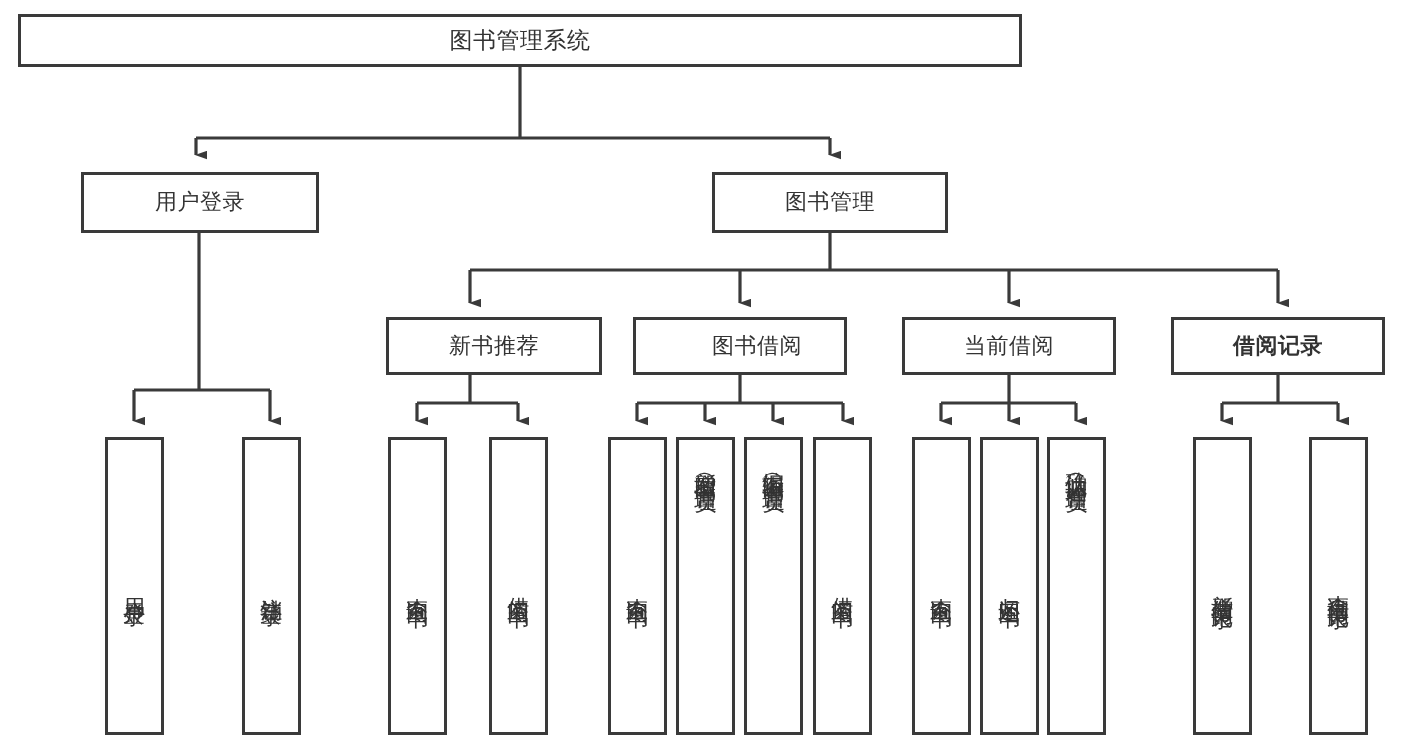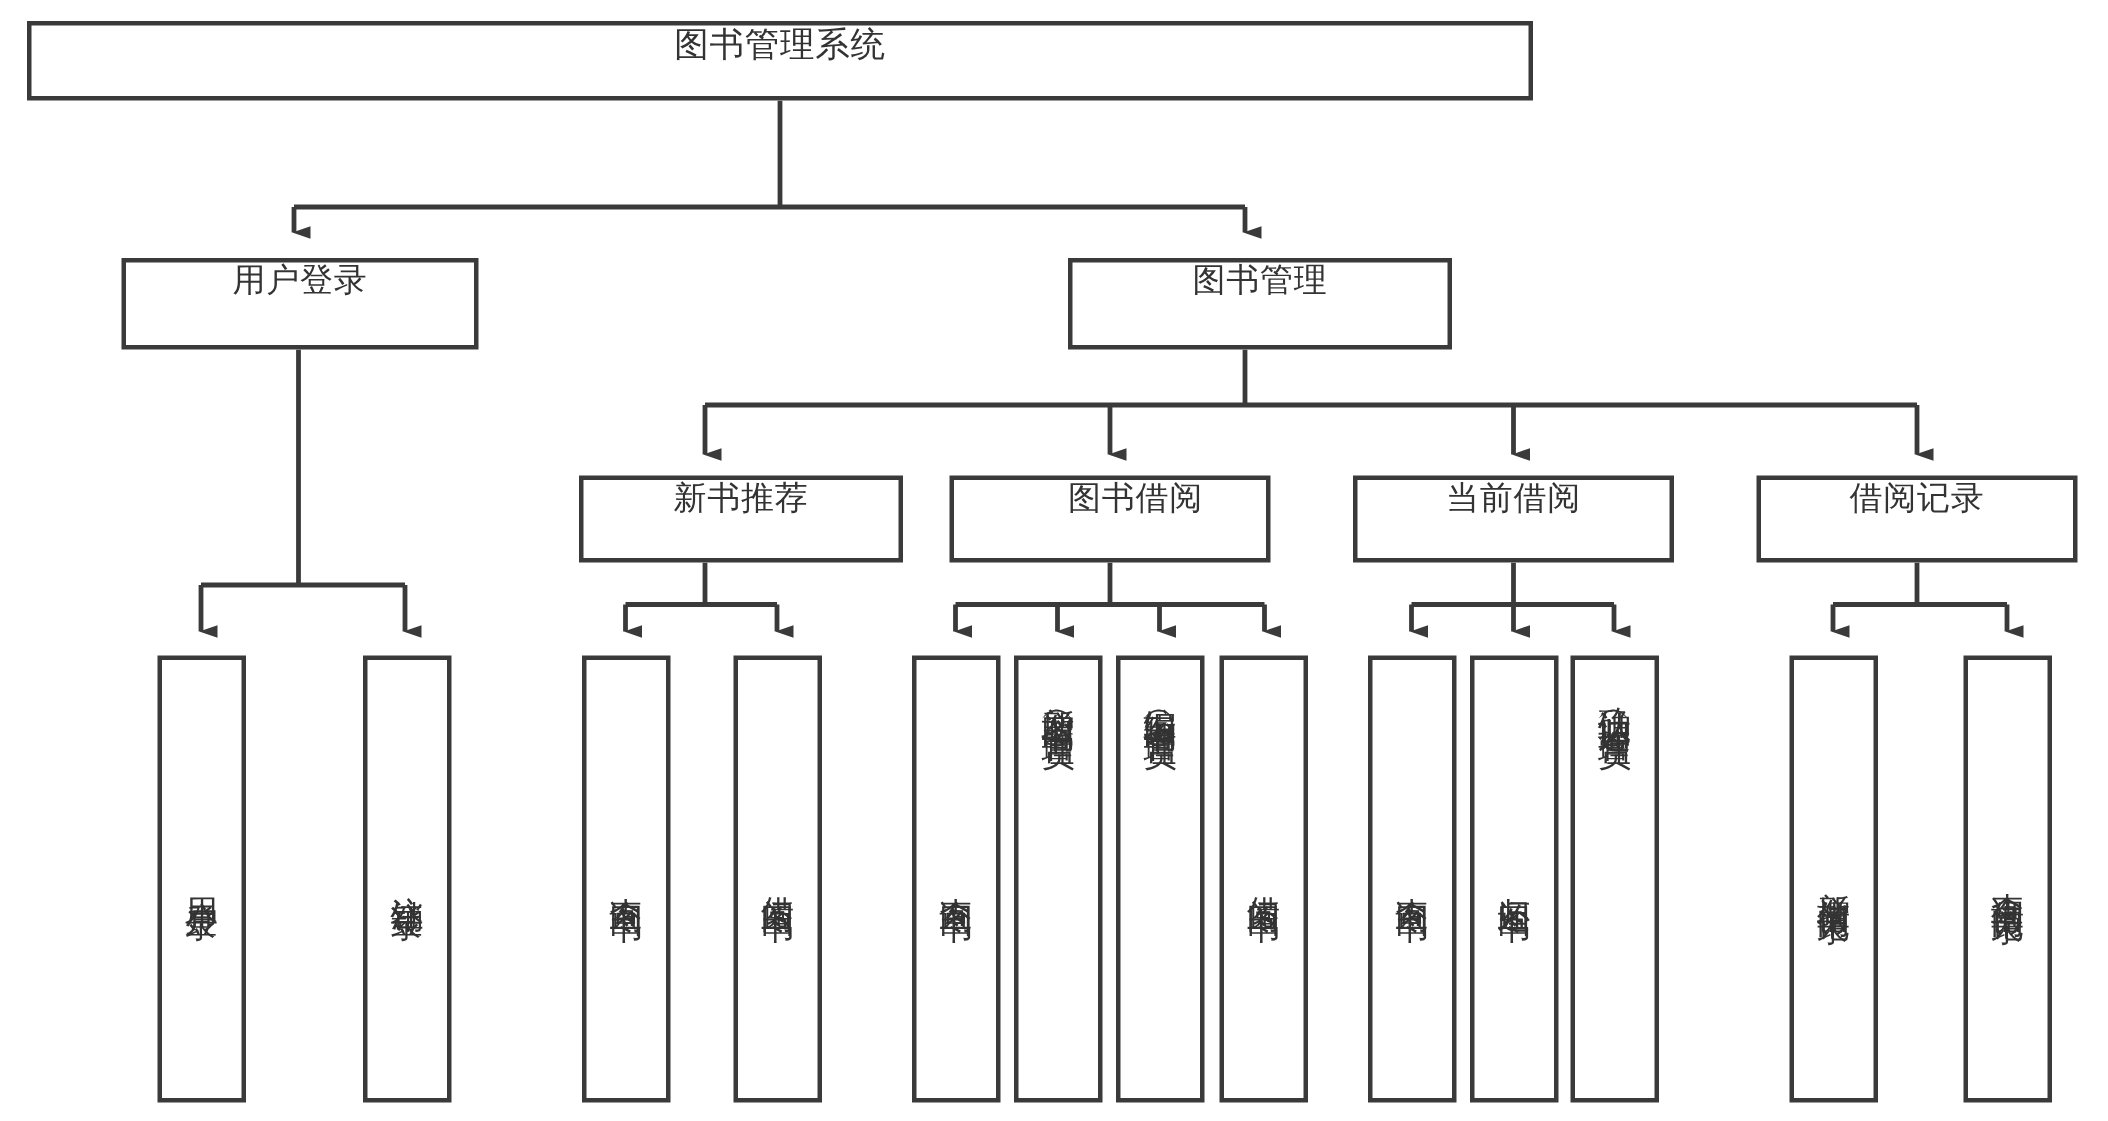--- a/index.html
+++ b/index.html
@@ -23,20 +23,21 @@
     top: 0;
     width: 1405px;
     height: 747px;
   }
   .node-box {
     position: absolute;
     box-sizing: border-box;
     border: 3px solid #3a3a3a;
     background: #ffffff;
     display: flex;
+    align-items: center;
     justify-content: center;
     color: #333333;
   }
   .node-label-h {
     font-size: 22px;
     line-height: 1.1;
     letter-spacing: 0.5px;
     color: #333333;
     white-space: nowrap;
   }
@@ -127,37 +128,37 @@
   </svg>
 
   <div class="node-box root" style="left:18px; top:14px; width:1004px; height:53px;">
     <span class="node-label-h">图书管理系统</span>
   </div>
 
   <div class="node-box" style="left:81px; top:172px; width:238px; height:61px;">
     <span class="node-label-h">用户登录</span>
   </div>
 
-  <div class="node-box" style="left:712px; top:172px; width:256px; height:61px;">
+  <div class="node-box" style="left:712px; top:172px; width:236px; height:61px;">
     <span class="node-label-h">图书管理</span>
   </div>
 
   <div class="node-box" style="left:362px; top:317px; width:216px; height:58px;margin-left:24px;">
     <span class="node-label-h">新书推荐</span>
   </div>
 
   <div class="node-box" style="left:633px; top:317px; width:214px; height:58px;padding-left:34px;">
     <span class="node-label-h">图书借阅</span>
   </div>
 
   <div class="node-box" style="left:902px; top:317px; width:214px; height:58px;">
     <span class="node-label-h">当前借阅</span>
   </div>
 
-  <div class="node-box" style="left:1171px; top:317px; width:214px; height:58px;">
+  <div class="node-box" style="left:1171px; top:317px; width:214px; height:58px;font-weight:bold;">
     <span class="node-label-h">借阅记录</span>
   </div>
 
   <div class="node-box leaf centered" style="left:105px; top:437px; width:59px; height:298px;">
     <span class="node-label-v">用户登录</span>
   </div>
 
   <div class="node-box leaf centered" style="left:242px; top:437px; width:59px; height:298px;">
     <span class="node-label-v">注销登录</span>
   </div>

